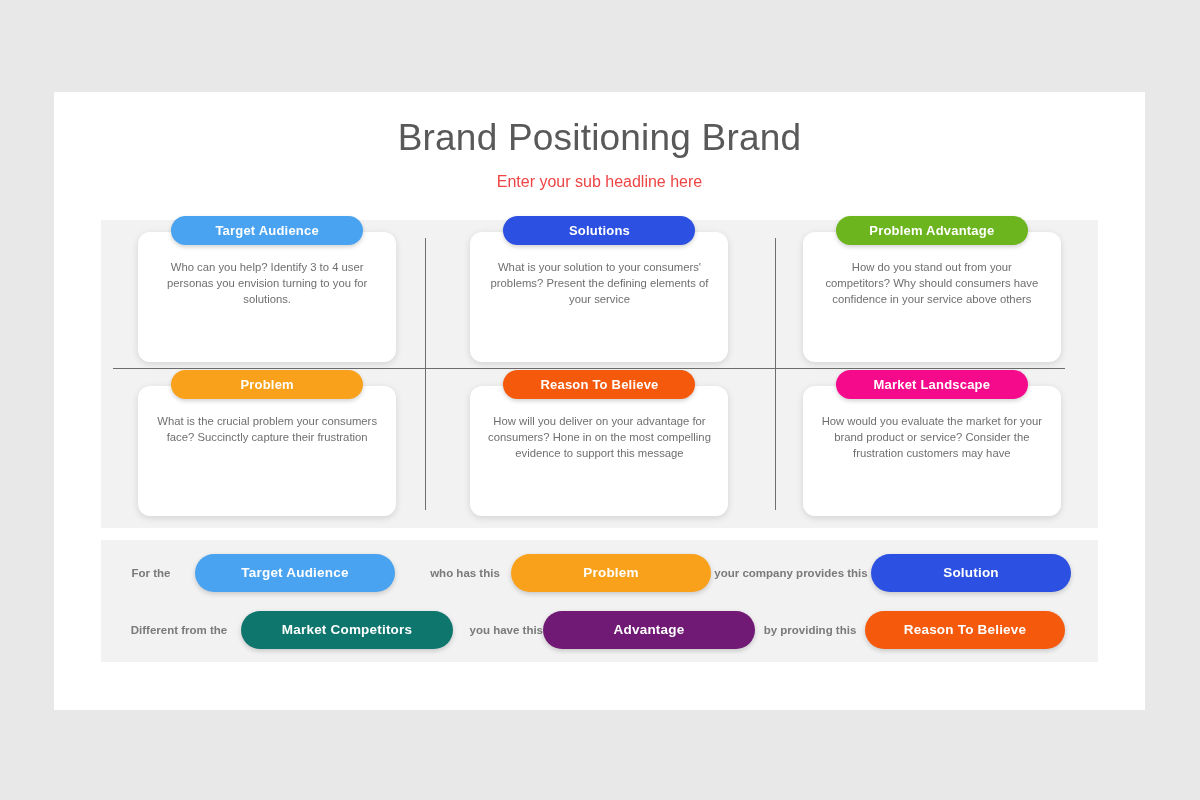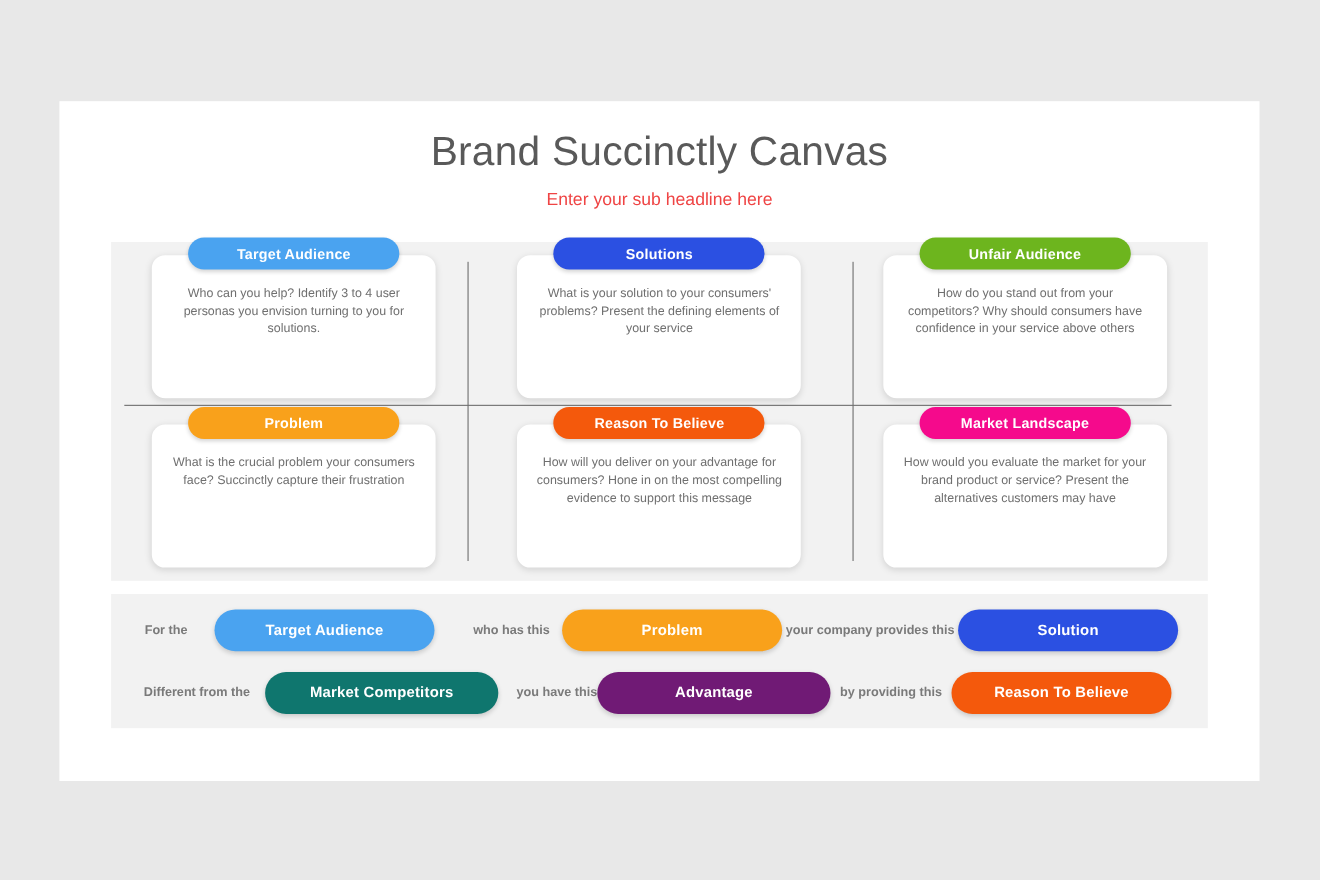--- a/index.html
+++ b/index.html
@@ -177,21 +177,21 @@
   .r2-p2 { width: 212px; }
   .r2-c3 { width: 110px; }
   .r2-p3 { width: 200px; }
 </style>
 </head>
 <body>
 
 <div class="slide">
 
   <div class="header">
-    <div class="slide-title">Brand Succinctly Canvas</div>
+    <div class="slide-title">Brand Positioning Brand</div>
     <div class="slide-subtitle">Enter your sub headline here</div>
   </div>
 
   <div class="canvas-panel">
     <div class="vline v1"></div>
     <div class="vline v2"></div>
     <div class="hline"></div>
 
     <div class="grid">
 
@@ -204,21 +204,21 @@
 
       <div class="cell">
         <div class="card">
           <div class="card-pill" style="background-color: rgb(43, 80, 226);">Solutions</div>
           <div class="card-body">What is your solution to your consumers' problems? Present the defining elements of your service</div>
         </div>
       </div>
 
       <div class="cell">
         <div class="card">
-          <div class="card-pill" style="background-color: rgb(109, 181, 30);">Unfair Audience</div>
+          <div class="card-pill" style="background-color: rgb(109, 181, 30);">Problem Advantage</div>
           <div class="card-body">How do you stand out from your competitors? Why should consumers have confidence in your service above others</div>
         </div>
       </div>
 
       <div class="cell">
         <div class="card">
           <div class="card-pill" style="background-color: rgb(249, 161, 27);">Problem</div>
           <div class="card-body">What is the crucial problem your consumers face? Succinctly capture their frustration</div>
         </div>
       </div>
@@ -226,21 +226,21 @@
       <div class="cell">
         <div class="card">
           <div class="card-pill" style="background-color: rgb(244, 89, 12);">Reason To Believe</div>
           <div class="card-body">How will you deliver on your advantage for consumers? Hone in on the most compelling evidence to support this message</div>
         </div>
       </div>
 
       <div class="cell">
         <div class="card">
           <div class="card-pill" style="background-color: rgb(245, 10, 140);">Market Landscape</div>
-          <div class="card-body">How would you evaluate the market for your brand product or service? Present the alternatives customers may have</div>
+          <div class="card-body">How would you evaluate the market for your brand product or service? Consider the frustration customers may have</div>
         </div>
       </div>
 
     </div>
   </div>
 
   <div class="statement-panel">
 
     <div class="statement-row">
       <div class="connector r1-c1">For the</div>

